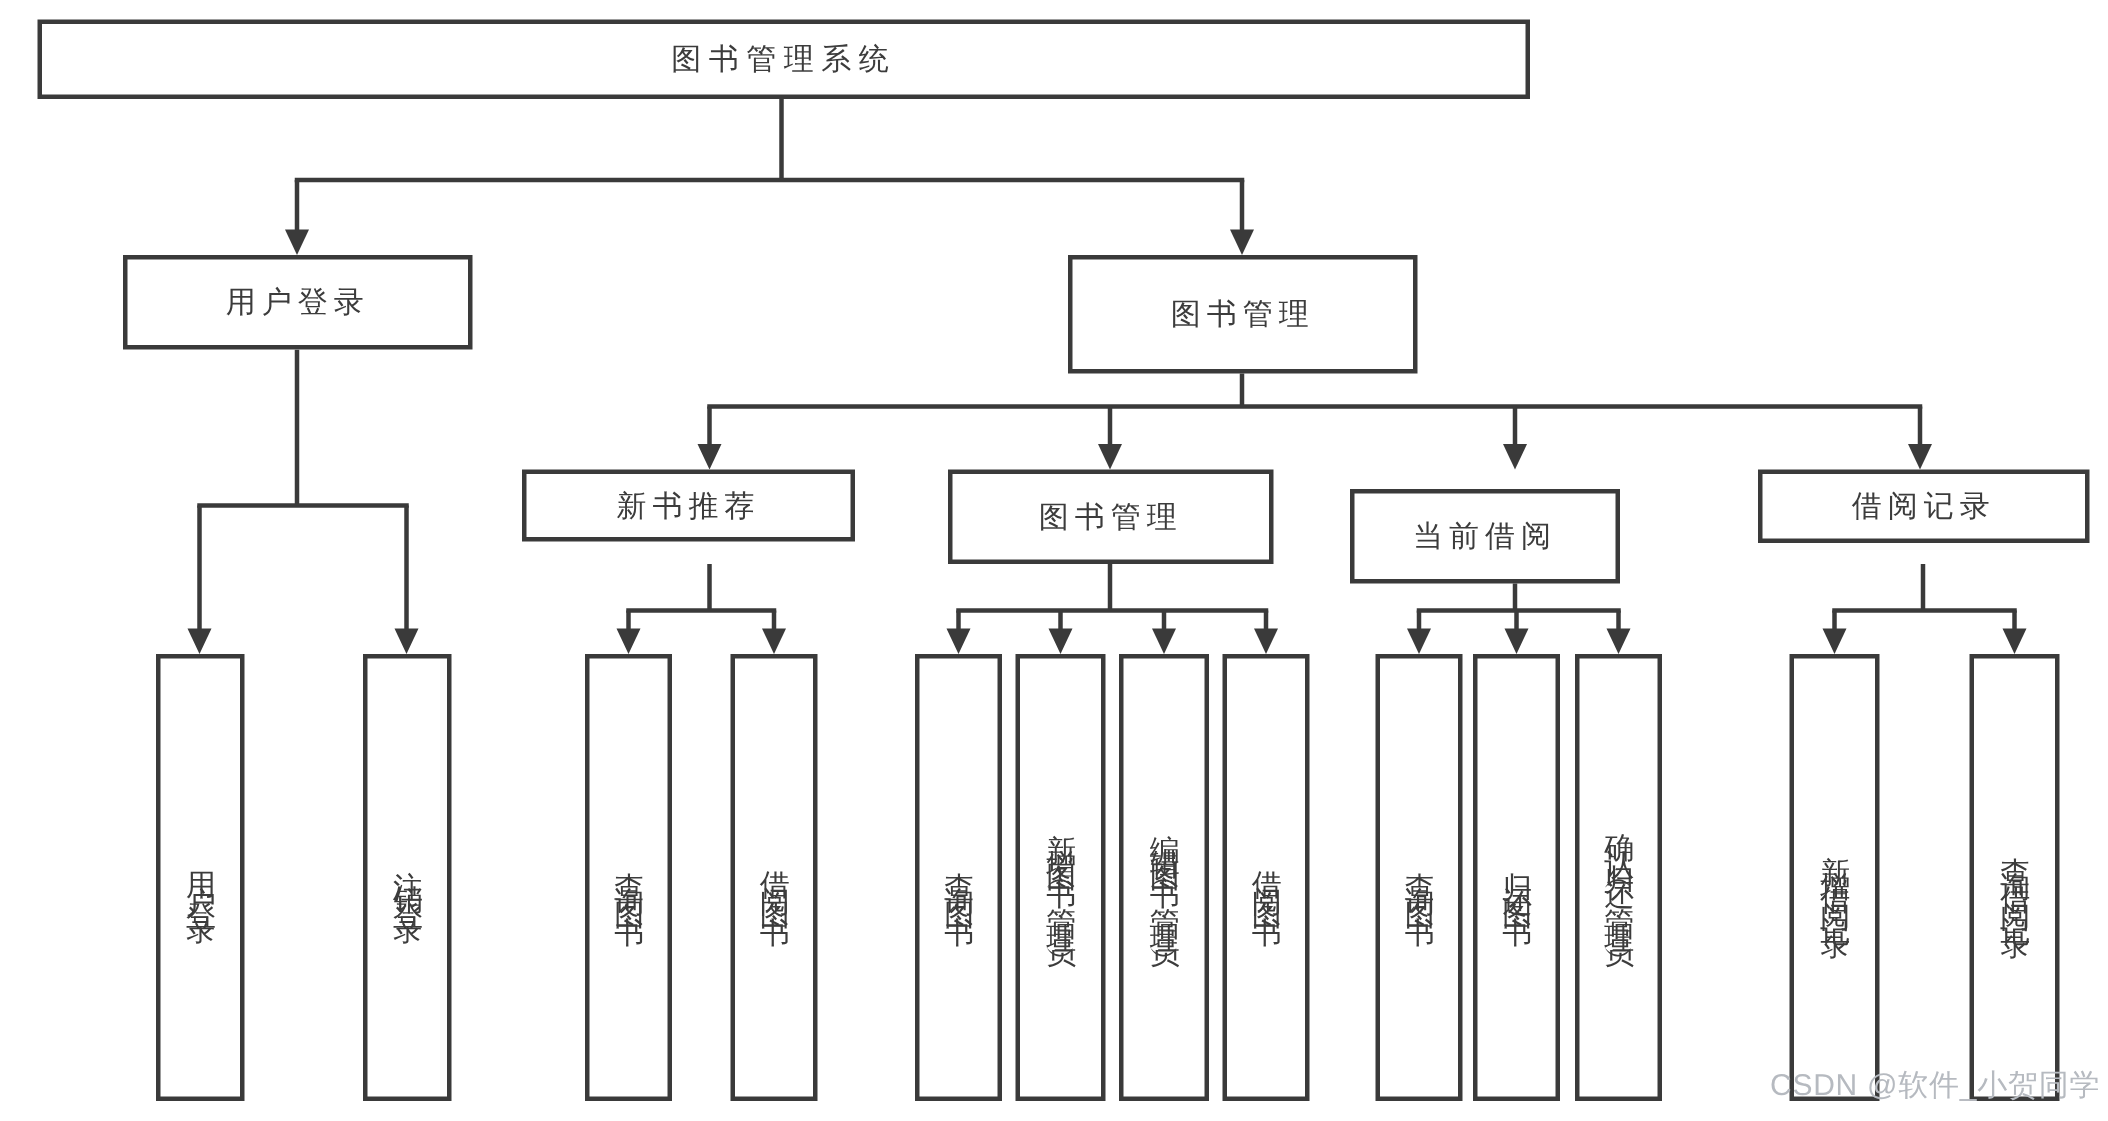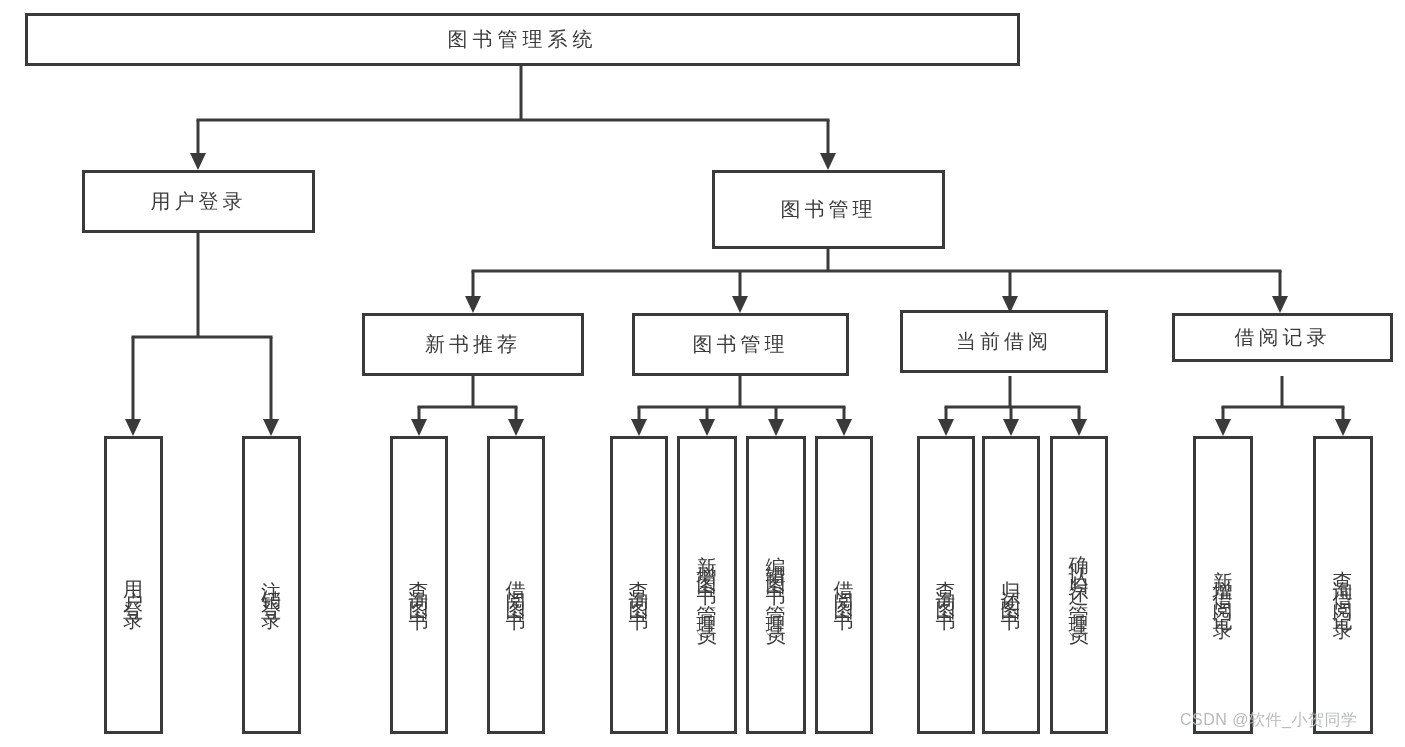--- a/index.html
+++ b/index.html
@@ -33,21 +33,21 @@
     font-size:20px;
     line-height:1;
     letter-spacing:10px;
     color:#3c3c3c;
   }
   .watermark{
     position:absolute;
     left:1180px;
     top:710px;
     z-index:6;
-    font-size:16px;
+    font-size:20px;
     color:#b6bac0;
     letter-spacing:0.5px;
     white-space:nowrap;
   }
 </style>
 </head>
 <body>
 
 <svg id="wires" width="1405" height="747" viewBox="0 0 1405 747">
   <g stroke="#3a3a3a" stroke-width="3" fill="none">
@@ -122,27 +122,27 @@
   <span>图书管理系统</span>
 </div>
 
 <div class="box h" style="left:82px;top:170px;width:233px;height:63px">
   <span>用户登录</span>
 </div>
 <div class="box h" style="left:712px;top:170px;width:233px;height:79px">
   <span>图书管理</span>
 </div>
 
-<div class="box h" style="left:362px;top:313px;width:222px;height:63px">
+<div class="box h" style="left:348px;top:313px;width:222px;height:48px">
   <span>新书推荐</span>
 </div>
 <div class="box h" style="left:632px;top:313px;width:217px;height:63px">
   <span>图书管理</span>
 </div>
-<div class="box h" style="left:900px;top:310px;width:208px;height:63px">
+<div class="box h" style="left:900px;top:326px;width:180px;height:63px">
   <span>当前借阅</span>
 </div>
 <div class="box h" style="left:1172px;top:313px;width:221px;height:49px">
   <span>借阅记录</span>
 </div>
 
 <div class="box v" style="left:104px;top:436px;width:59px;height:298px">
   <span>用户登录</span>
 </div>
 <div class="box v" style="left:242px;top:436px;width:59px;height:298px">

